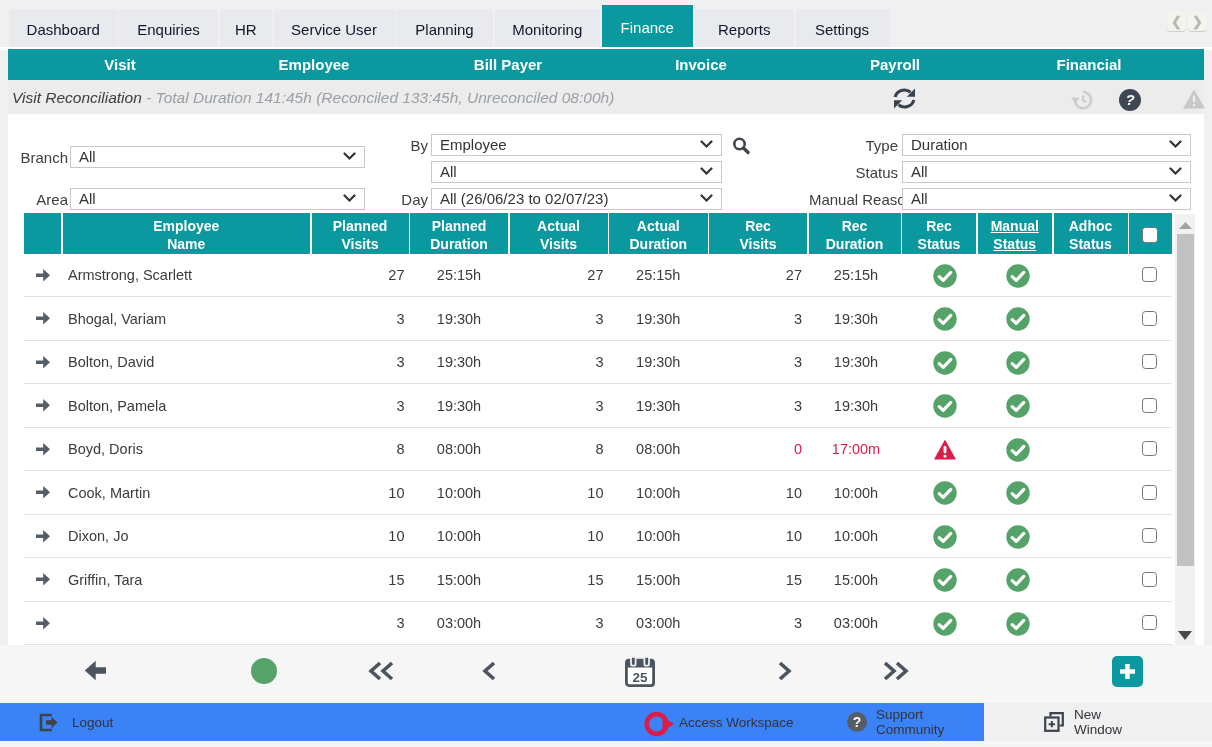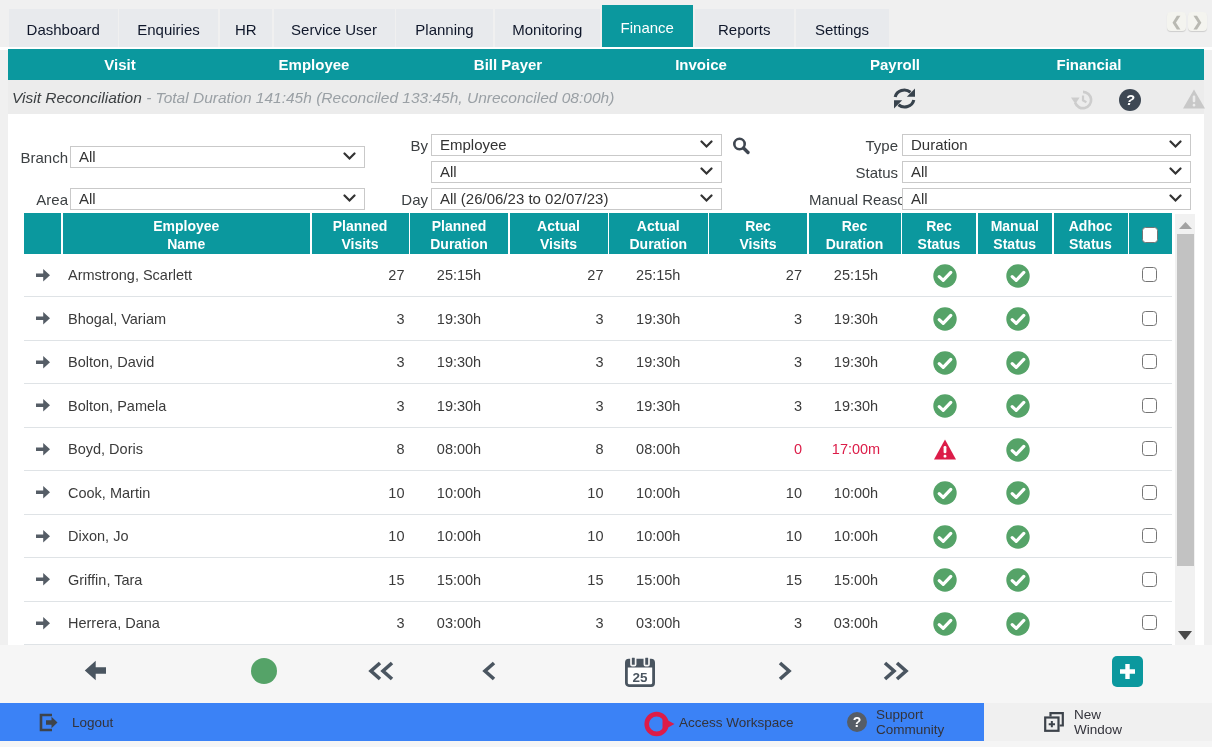--- a/index.html
+++ b/index.html
@@ -151,21 +151,21 @@
 <div id="thead">
   <div class="hc" style="left:0;width:37px;"></div>
   <div class="hc" style="left:38.5px;width:247.5px;">Employee<br>Name</div>
   <div class="hc" style="left:287.5px;width:97px;">Planned<br>Visits</div>
   <div class="hc" style="left:386px;width:98px;">Planned<br>Duration</div>
   <div class="hc" style="left:485.5px;width:98px;">Actual<br>Visits</div>
   <div class="hc" style="left:585px;width:98.5px;">Actual<br>Duration</div>
   <div class="hc" style="left:685px;width:98px;">Rec<br>Visits</div>
   <div class="hc" style="left:784.5px;width:92px;">Rec<br>Duration</div>
   <div class="hc" style="left:878px;width:74px;">Rec<br>Status</div>
-  <div class="hc" style="left:953.5px;width:74.5px;">Manual<br>Status</div>
+  <div class="hc" style="left:953.5px;width:74.5px;text-decoration:underline;">Manual<br>Status</div>
   <div class="hc" style="left:1029.5px;width:74px;">Adhoc<br>Status</div>
   <div class="hc" style="left:1105px;width:42.5px;">
       <span class="cb" style="position:static;width:16px;height:16px;"></span>
     </div>
 </div>
 
 <div id="tbody">
 <div class="row">
   <svg class="icx" style="left:12px;top:15px;" width="14" height="13" viewBox="0 0 14 13">
         <use href="#rarw"></use>
@@ -315,21 +315,20 @@
       </svg>
   <svg class="icx" style="left:981.5px;" width="24" height="24" viewBox="0 0 24 24">
         <use href="#chk"></use>
       </svg>
   <span class="cb" style="left:1117.5px;top:13.5px;"></span>
 </div>
 <div class="row">
   <svg class="icx" style="left:12px;top:15px;" width="14" height="13" viewBox="0 0 14 13">
         <use href="#rarw"></use>
       </svg>
-  <div class="cell nm">Herrera, Dana</div>
   <div class="cell ra" style="left:287.5px;width:93px;">3</div>
   <div class="cell ctr" style="left:386px;width:98px;">03:00h</div>
   <div class="cell ra" style="left:485.5px;width:94px;">3</div>
   <div class="cell ctr" style="left:585px;width:98.5px;">03:00h</div>
   <div class="cell ra" style="left:685px;width:93px;">3</div>
   <div class="cell ctr" style="left:784.5px;width:95px;">03:00h</div>
   <svg class="icx" style="left:909px;" width="24" height="24" viewBox="0 0 24 24">
         <use href="#chk"></use>
       </svg>
   <svg class="icx" style="left:981.5px;" width="24" height="24" viewBox="0 0 24 24">

